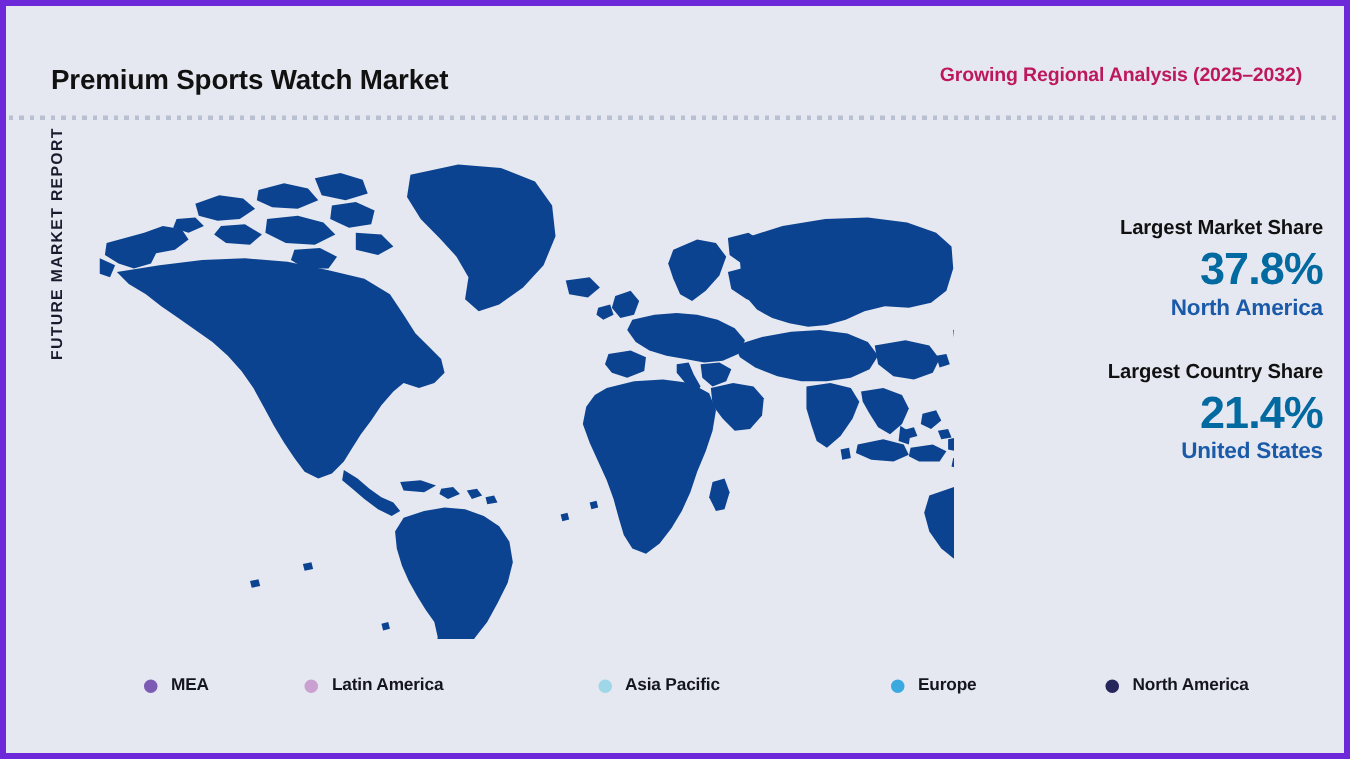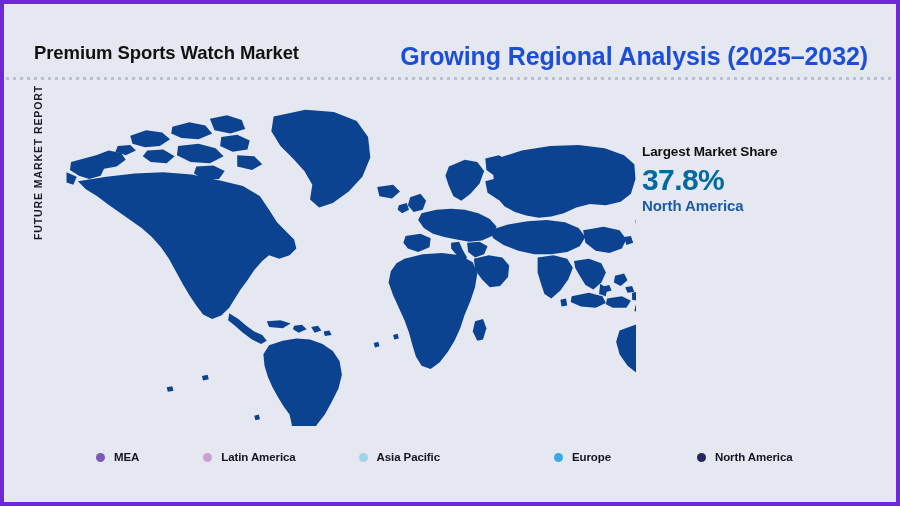--- a/index.html
+++ b/index.html
@@ -36,23 +36,23 @@
     font-size: 18.5px;
     font-weight: bold;
     color: #111111;
     letter-spacing: -0.1px;
     white-space: nowrap;
   }
   .header-subtitle {
     position: absolute;
     right: 28px;
     top: 38px;
-    font-size: 25px;
-    font-weight: bold;
-    color: #1d4ed8;
+    font-size: 13px;
+    font-weight: bold;
+    color: #be185d;
     letter-spacing: -0.1px;
     white-space: nowrap;
   }
   .header-divider {
     position: absolute;
     left: 2px;
     right: 2px;
     top: 73px;
     height: 3px;
     background-image: repeating-linear-gradient(
@@ -86,21 +86,21 @@
     width: 100%;
     height: 100%;
   }
   
   .stats {
     position: absolute;
     left: 638px;
     top: 140px;
     width: 240px;
   }
-  .stat-block { margin-bottom: 26px; }
+  .stat-block { margin-bottom: 26px; text-align: right; }
   .stat-label {
     font-size: 13.5px;
     font-weight: bold;
     color: #111111;
     letter-spacing: -0.1px;
     margin-bottom: 5px;
   }
   .stat-value {
     font-size: 30px;
     font-weight: bold;
@@ -138,21 +138,21 @@
     flex: 0 0 auto;
   }
   .legend-text {
     font-size: 11.5px;
     font-weight: bold;
     color: #15151f;
     letter-spacing: -0.1px;
   }
   .lg-0 { margin-left: 0px; }
   .lg-1 { margin-left: 64px; }
-  .lg-2 { margin-left: 63px; }
+  .lg-2 { margin-left: 103px; }
   .lg-3 { margin-left: 114px; }
   .lg-4 { margin-left: 86px; }
 </style>
 </head>
 <body>
 
 <div class="infographic">
 
   <div class="header">
     <div class="header-title">Premium Sports Watch Market</div>
@@ -290,20 +290,25 @@
   </div>
 
   <div class="stats">
 
     <div class="stat-block">
       <div class="stat-label">Largest Market Share</div>
       <div class="stat-value">37.8%</div>
       <div class="stat-region">North America</div>
     </div>
 
+    <div class="stat-block">
+      <div class="stat-label">Largest Country Share</div>
+      <div class="stat-value">21.4%</div>
+      <div class="stat-region">United States</div>
+    </div>
 
   </div>
 
   <div class="legend">
 
     <div class="legend-item lg-0">
       <span class="legend-dot" style="background:#7c5bb5"></span>
       <span class="legend-text">MEA</span>
     </div>
 

